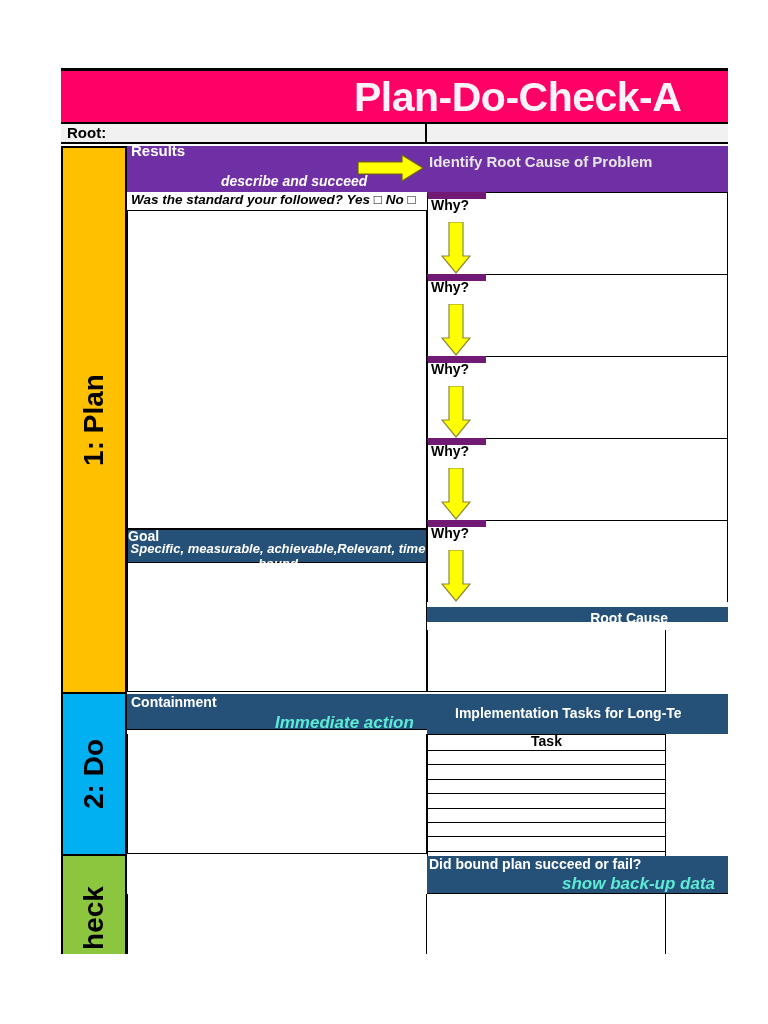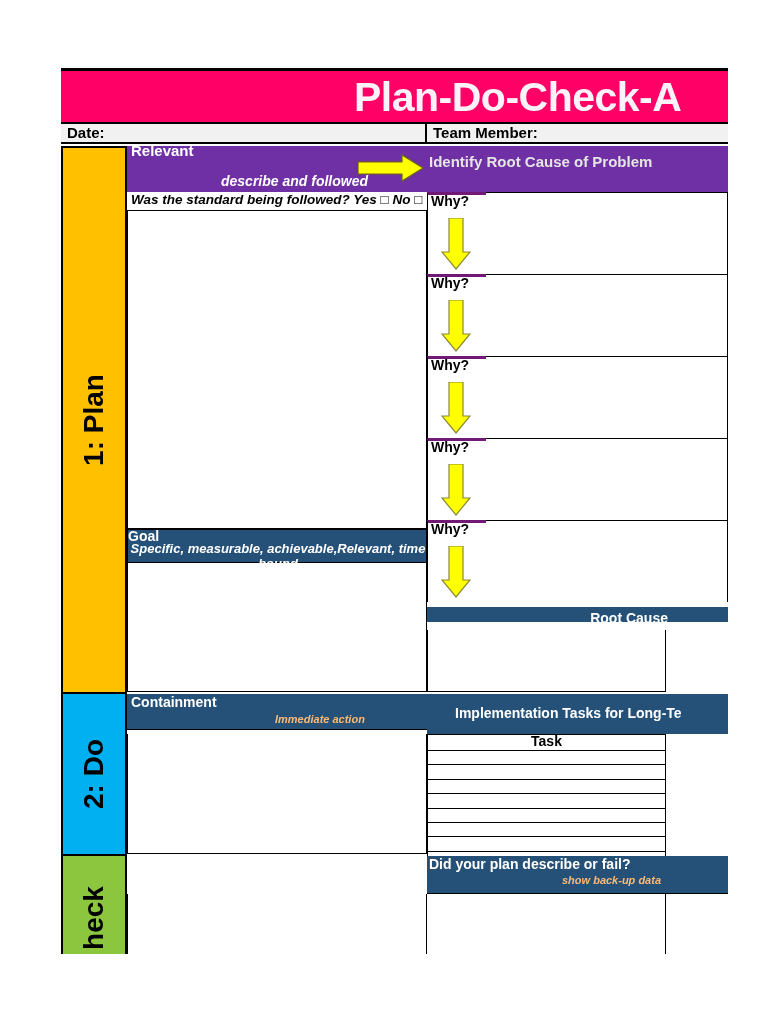--- a/index.html
+++ b/index.html
@@ -87,21 +87,21 @@
     color: #ffffff;
     overflow: hidden;
   }
   .band-title {
     position: absolute;
     font-size: 14px; font-weight: bold; color: #ffffff;
     white-space: nowrap;
   }
   .band-sub {
     position: absolute;
-    font-size: 11px; font-style: italic; font-weight: bold; color: #fdba74;
+    font-size: 17px; font-style: italic; font-weight: bold; color: #5eead4;
     white-space: nowrap;
   }
 
   
   .problem-band {
     left: 127px; top: 146px; width: 601px; height: 46px;
     background: var(--purple);
     overflow: visible;
   }
   .problem-title {
@@ -175,21 +175,21 @@
     background: #ffffff;
     border-left: 1px solid #000;
     border-right: 1px solid #000;
     border-bottom: 1px solid #000;
   }
 
   
   .why-cell {
     width: 80px; height: 82px;
     background: #ffffff;
-    border-top: 3px solid #701a75;
+    border-top: 7px solid #701a75;
     border-left: 1px solid #000;
     border-right: 1px solid #000;
   }
   .why-label {
     position: absolute; left: 3px; top: -2px;
     font-size: 14px; font-weight: bold; color: #000;
     white-space: nowrap;
   }
   .why-answer {
     width: 242px; height: 82px;
@@ -297,49 +297,46 @@
 <body>
 
 <div id="sheet">
 
   <div class="abs title-band">
     <span class="title-text">Plan-Do-Check-A</span>
   </div>
 
   <div class="abs meta-row"></div>
   <div class="abs meta-left">
-    <span class="meta-label">Date:</span>
-  </div>
-  <div class="abs meta-right">
-    <span class="meta-label">Team Member:</span>
+    <span class="meta-label">Root:</span>
   </div>
 
   <div class="abs spine" id="spine-plan">
     <span class="spine-label">1: Plan</span>
   </div>
   <div class="abs spine" id="spine-do">
     <span class="spine-label">2: Do</span>
   </div>
   <div class="abs spine" id="spine-check">
     <span class="spine-label">heck</span>
   </div>
 
   <div class="abs problem-band">
-    <span class="problem-title">Relevant</span>
-    <span class="problem-sub">describe and followed</span>
+    <span class="problem-title">Results</span>
+    <span class="problem-sub">describe and succeed</span>
 
     <svg class="arrow-right" viewBox="0 0 66 28">
       <polygon points="0,8 44,8 44,1 65,14 44,27 44,20 0,20" fill="#ffff00" stroke="#6b6b00" stroke-width="1.2"></polygon>
     </svg>
 
     <span class="rootcause-title">Identify Root Cause of Problem</span>
   </div>
 
   <div class="abs std-line">
-    <span class="std-text">Was the standard being followed? Yes □ No □</span>
+    <span class="std-text">Was the standard your followed? Yes □ No □</span>
   </div>
 
   <div class="abs problem-box"></div>
 
   <div class="abs goal-band">
     <span class="goal-title">Goal</span>
     <span class="goal-sub">Specific, measurable, achievable,Relevant, time bound</span>
   </div>
   <div class="abs goal-box"></div>
 
@@ -403,19 +400,19 @@
       <div class="abs task-row" style="top: 765.4px;"></div>
       <div class="abs task-row" style="top: 779.8px;"></div>
       <div class="abs task-row" style="top: 794.2px;"></div>
       <div class="abs task-row" style="top: 808.6px;"></div>
       <div class="abs task-row" style="top: 823px;"></div>
       <div class="abs task-row" style="top: 837.4px;"></div>
       <div class="abs task-row" style="top: 851.8px;"></div>
     </div>
 
   <div class="abs check-band band">
-    <span class="band-title">Did your plan describe or fail?</span>
+    <span class="band-title">Did bound plan succeed or fail?</span>
     <span class="band-sub">show back-up data</span>
   </div>
   <div class="abs test-box"></div>
   <div class="abs check-box"></div>
 
 </div>
 
 </body></html>

